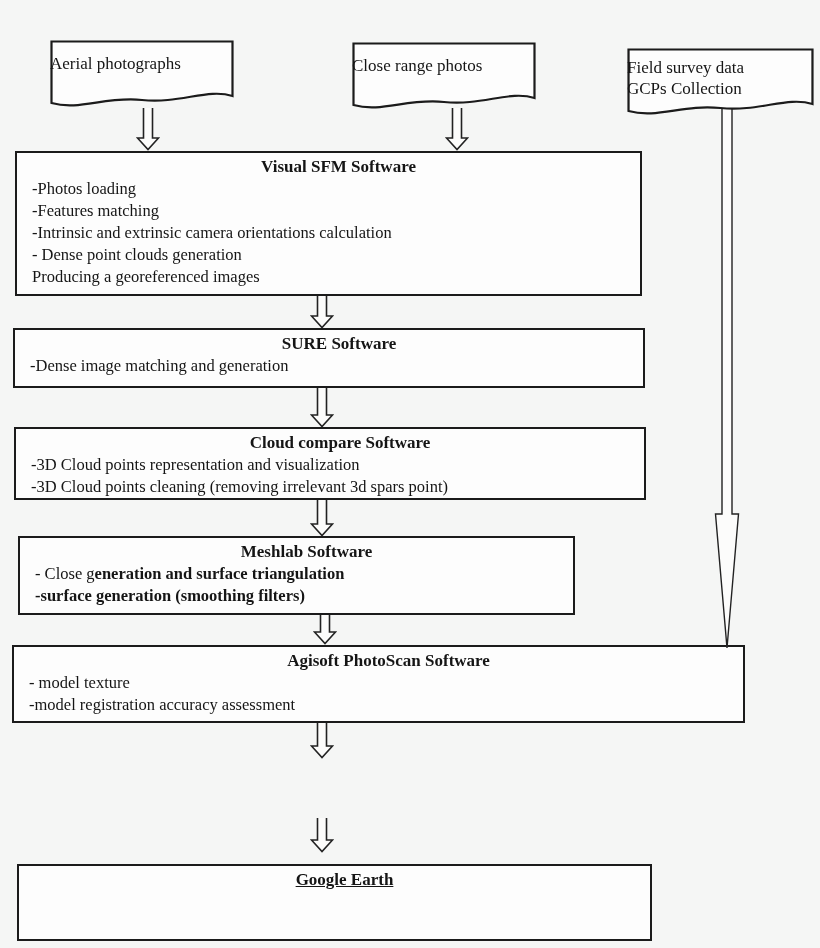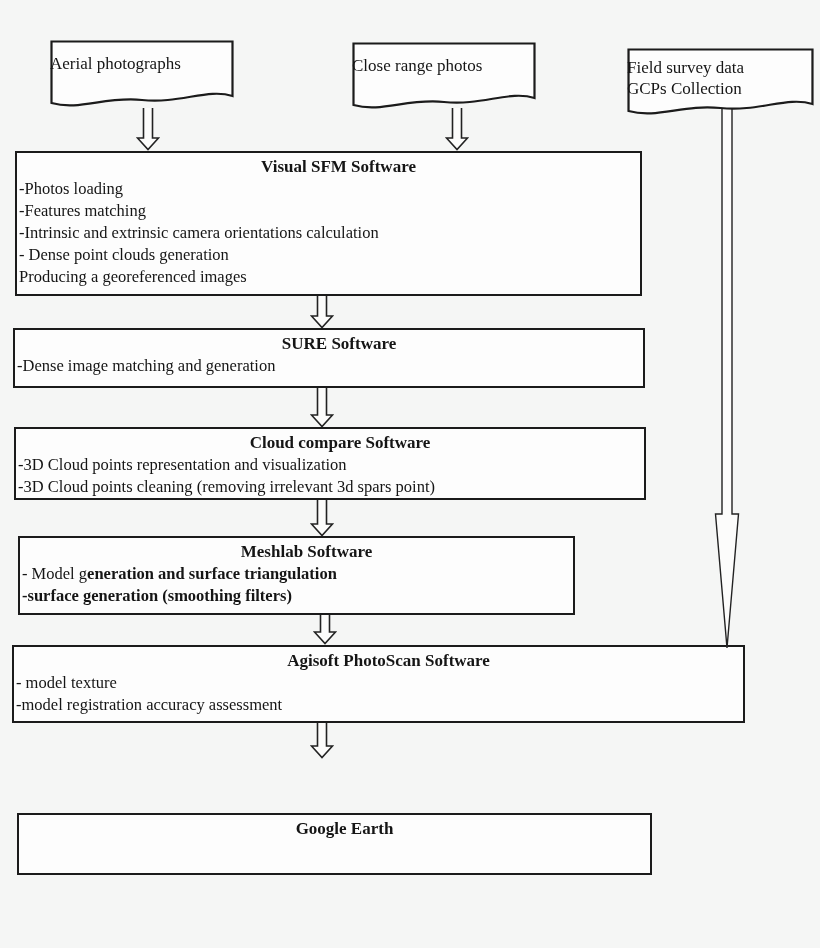--- a/index.html
+++ b/index.html
@@ -34,21 +34,21 @@
   }
   .fbox .title{
     text-align:center;
     font-weight:bold;
     font-size:17px;
     line-height:21px;
     padding-top:3px;
     padding-left:20px;
   }
   .fbox .lines{
-    padding:1px 8px 0 2px;
+    padding:1px 8px 0 15px;
     font-size:16.5px;
     line-height:22px;
   }
   .t-line{white-space:nowrap;}
   .seg-bold{font-weight:bold;}
   .seg-large{font-size:20.5px;}
   
   .arrow{position:absolute;z-index:1;}
   .arrow-top{z-index:3;}
 </style>
@@ -137,31 +137,31 @@
     <div class="title">Cloud compare Software</div>
     <div class="lines">
         <div class="t-line"><span>-3D Cloud points representation and visualization</span></div>
         <div class="t-line"><span>-3D Cloud points cleaning (removing irrelevant 3d spars point)</span></div>
       </div>
   </div>
 
   <div class="fbox" style="left:18px;top:536px;width:557px;height:79px;">
     <div class="title">Meshlab Software</div>
     <div class="lines">
-        <div class="t-line"><span>- Model g</span><span class="seg-bold">eneration and surface triangulation</span></div>
+        <div class="t-line"><span>- Close g</span><span class="seg-bold">eneration and surface triangulation</span></div>
         <div class="t-line"><span class="seg-bold">-surface generation (smoothing filters)</span></div>
       </div>
   </div>
 
   <div class="fbox" style="left:12px;top:645px;width:733px;height:78px;">
     <div class="title">Agisoft PhotoScan Software</div>
     <div class="lines">
         <div class="t-line"><span>- model texture</span></div>
         <div class="t-line"><span>-model registration accuracy assessment</span></div>
       </div>
   </div>
 
 
-  <div class="fbox" style="left:17px;top:813px;width:635px;height:62px;">
+  <div class="fbox" style="left:17px;top:864px;width:635px;height:77px;text-decoration:underline;">
     <div class="title">Google Earth</div>
   </div>
 
 </div>
 
 </body></html>

